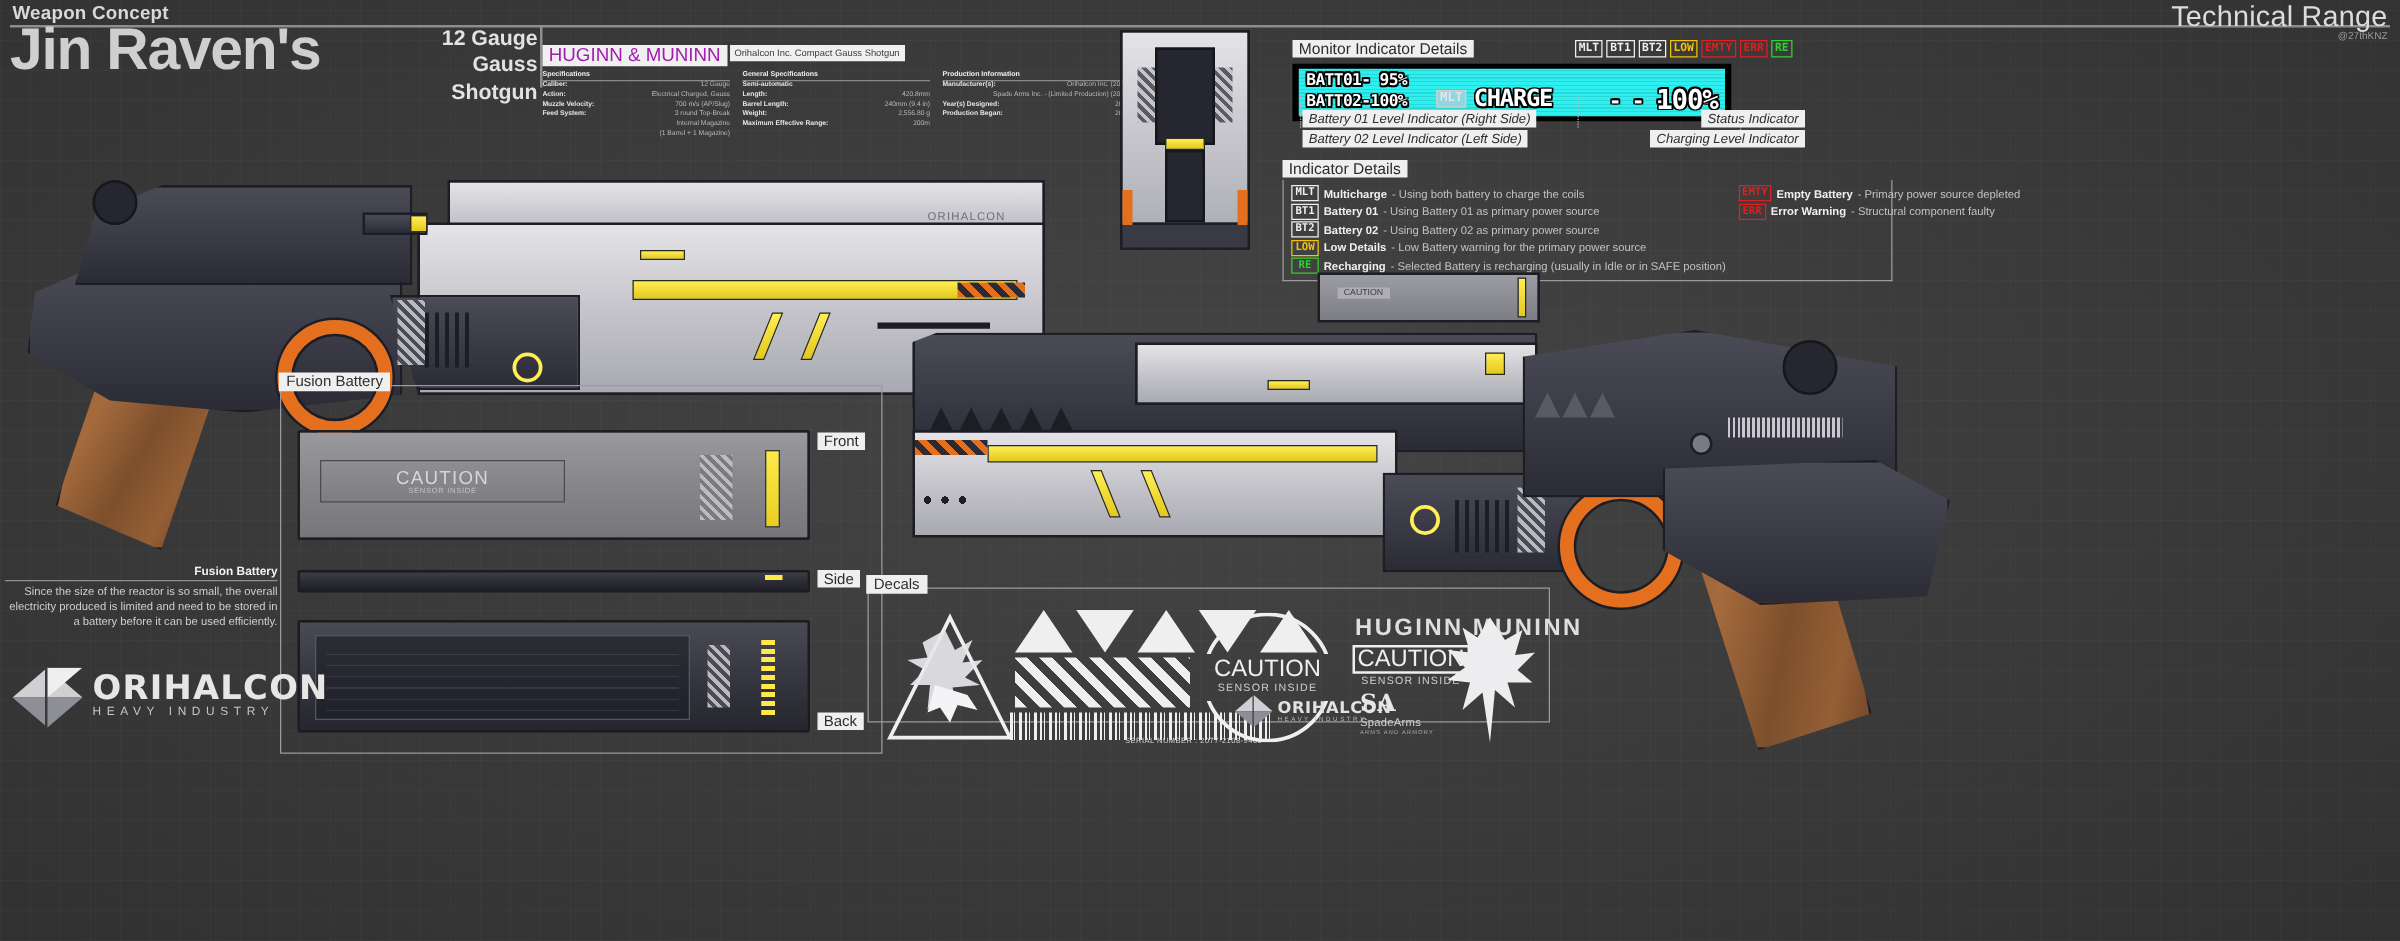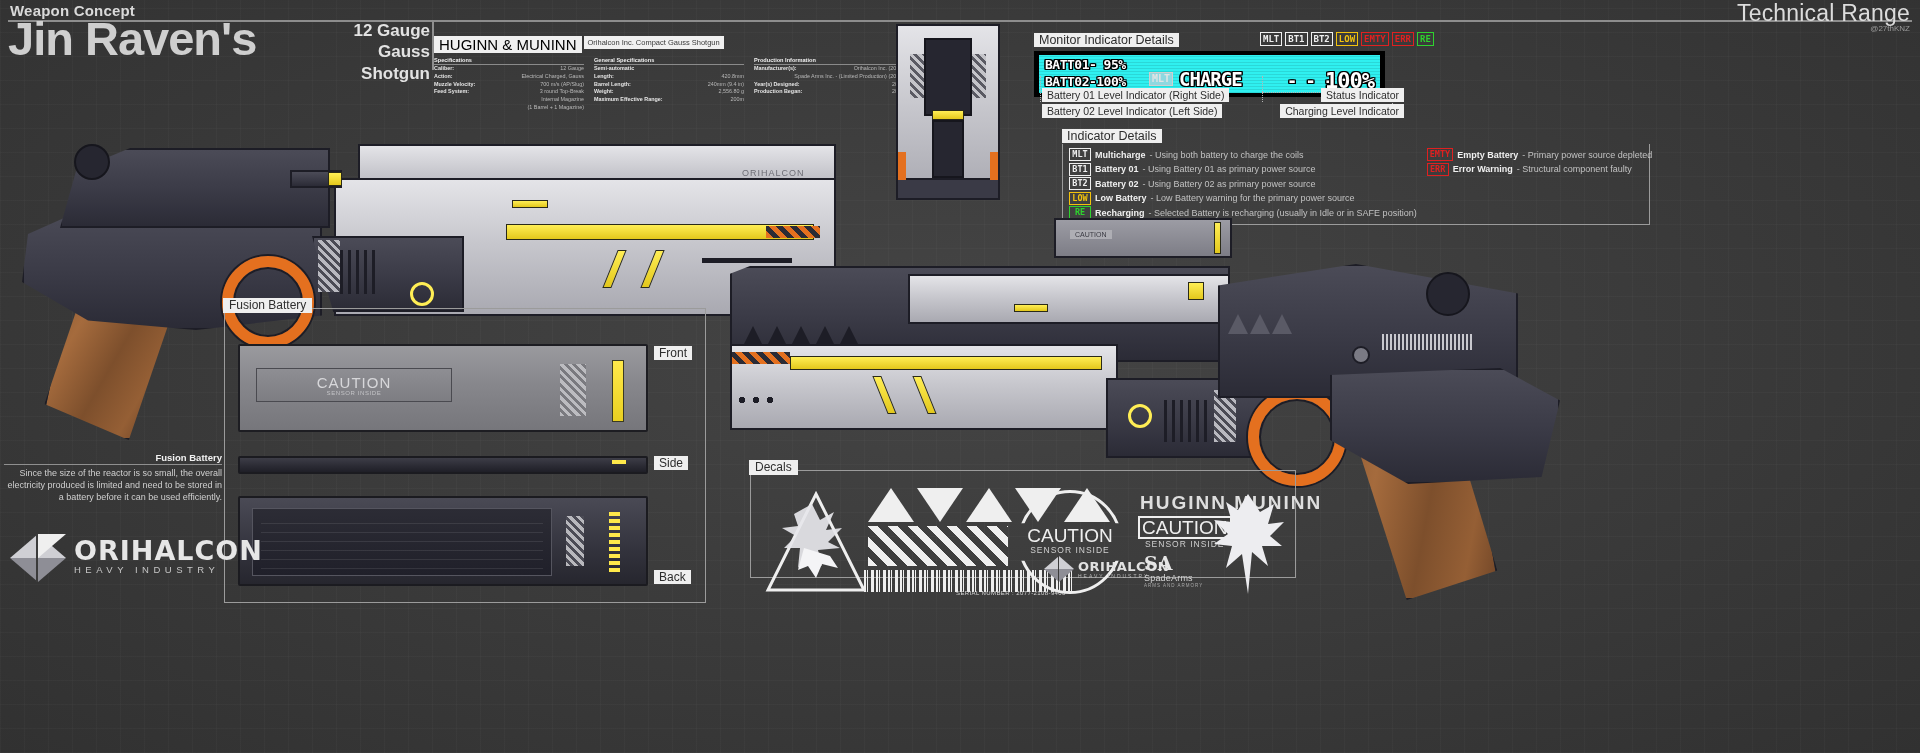--- a/index.html
+++ b/index.html
@@ -28,21 +28,21 @@
   #hdr-model {
     left:8px; top:58px; background:#e9e9e9; color:#3a3a3a;
     font-size:16px; padding:1px 6px 2px 6px; letter-spacing:.1px;
   }
   #tech-sheets { right:10px; top:0px; text-align:right; font-size:23px; color:#dcdcdc; letter-spacing:.2px; }
   #tech-credit { right:10px; top:24px; text-align:right; font-size:8px; color:#9a9a9a; }
 
   
   #specbox { left:434px; top:36px; width:470px; }
   #spec-name {
-    display:inline-block; background:#f0f0f0; color:#000000;
+    display:inline-block; background:#f0f0f0; color:#a21caf;
     font-size:15px; padding:0 5px; vertical-align:top;
   }
   #spec-co {
     display:inline-block; background:#f0f0f0; color:#3a3a3a;
     font-size:7.5px; padding:2px 4px; margin-left:2px; vertical-align:top;
   }
   .spec-cols { display:flex; gap:10px; margin-top:3px; }
   .spec-col { flex:1; }
   .spec-hd { font-size:5.6px; font-weight:bold; color:#f0f0f0; border-bottom:1px solid #8a8a8a; padding-bottom:1px; }
   .spec-row { display:flex; justify-content:space-between; font-size:5.4px; line-height:1.45; gap:4px; }
@@ -78,26 +78,26 @@
     font-family:"DejaVu Sans Mono", monospace; color:#e4e4e4;
     border:1px solid #cfcfcf; background:#8fd8e0; padding:0 2px; line-height:12px;
   }
   #charge-word { position:absolute; left:140px; top:13px; font-size:19px; letter-spacing:-1px; }
   #charge-dashes { position:absolute; left:248px; top:16px; font-size:17px; letter-spacing:-1px; }
   #charge-pct { position:absolute; right:6px; top:13px; font-size:22px; letter-spacing:-1px; }
 
   .leader { position:absolute; border-left:1px dotted #b5b5b5; }
   .leader-h { position:absolute; border-top:1px dotted #b5b5b5; }
 
-  #mon-legend { position:absolute; left:1042px; top:88px; width:362px; }
+  #mon-legend { position:absolute; left:1042px; top:88px; width:402px;font-style:italic; }
   #mon-legend .row { display:flex; gap:6px; margin-bottom:2px; }
   #mon-legend .tag { font-size:10.5px; }
 
   
-  #ind-wrap { left:1062px; top:126px; width:588px; }
+  #ind-wrap { left:1026px; top:126px; width:488px; }
   #ind-head { background:#efefef; color:#2d2d2d; font-size:12.5px; padding:0 5px; display:inline-block; }
   #ind-body {
     border:1px solid #9b9b9b; border-top:none; margin-top:0;
     padding:4px 6px 5px 6px; display:flex; gap:10px;
   }
   .ind-col { display:flex; flex-direction:column; gap:1.5px; }
   .ind-row { display:flex; align-items:center; gap:4px; font-size:9px; white-space:nowrap; }
   .ind-chip {
     font-size:8.5px; font-weight:bold; font-family:"DejaVu Sans Mono", monospace;
     padding:0 2px; line-height:11px; min-width:22px; text-align:center;
@@ -160,21 +160,21 @@
   #fb-copy p { font-size:9px; color:#cfcfcf; line-height:1.35; margin-bottom:9px; }
 
   
   #logo { left:10px; top:528px; display:flex; align-items:center; gap:8px; }
   #logo .mark { position:relative; width:56px; height:56px; }
   #logo .mark span { position:absolute; display:block; }
   #logo .txt .n { font-size:27px; font-weight:bold; color:#e6e6e6; letter-spacing:1px; line-height:1; font-family:"DejaVu Sans", sans-serif; }
   #logo .txt .s { font-size:9.5px; color:#c6c6c6; letter-spacing:4.5px; }
 
   
-  #dec-panel { left:750px; top:470px; width:546px; height:108px; }
+  #dec-panel { left:694px; top:470px; width:546px; height:108px; }
   #dec-panel .inner { position:absolute; inset:0; border:1px solid #9b9b9b; }
   .dec-tri-grid { position:absolute; left:118px; top:18px; display:flex; gap:3px; }
   .tri { width:0; height:0; border-left:23px solid transparent; border-right:23px solid transparent; border-bottom:34px solid #efefef; }
   .tri.down { border-bottom:none; border-top:34px solid #efefef; }
   .dec-stripes { position:absolute; left:118px; top:56px; width:140px; height:40px;
     background:repeating-linear-gradient(45deg,#efefef 0 7px, transparent 7px 14px); }
   .dec-barcode { position:absolute; left:114px; top:100px; width:208px; height:22px;
     background:repeating-linear-gradient(90deg,#efefef 0 2px, transparent 2px 3px, #efefef 3px 4px, transparent 4px 7px, #efefef 7px 10px, transparent 10px 12px); }
   #dec-serial { position:absolute; left:206px; top:120px; font-size:6px; color:#d6d6d6; letter-spacing:.4px; }
   .dec-caution-circ { position:absolute; left:268px; top:20px; width:104px; height:104px; }
@@ -343,21 +343,21 @@
             <span class="ind-name">Battery 01</span>
             <span class="ind-desc">- Using Battery 01 as primary power source</span>
           </div>
           <div class="ind-row">
             <span class="ind-chip" style="color: rgb(239, 239, 239); border: 1px solid rgb(239, 239, 239);">BT2</span>
             <span class="ind-name">Battery 02</span>
             <span class="ind-desc">- Using Battery 02 as primary power source</span>
           </div>
           <div class="ind-row">
             <span class="ind-chip" style="color: rgb(242, 194, 12); border: 1px solid rgb(242, 194, 12);">LOW</span>
-            <span class="ind-name">Low Battery</span>
+            <span class="ind-name">Low Details</span>
             <span class="ind-desc">- Low Battery warning for the primary power source</span>
           </div>
           <div class="ind-row">
             <span class="ind-chip" style="color: rgb(47, 210, 47); border: 1px solid rgb(47, 210, 47);">RE</span>
             <span class="ind-name">Recharging</span>
             <span class="ind-desc">- Selected Battery is recharging (usually in Idle or in SAFE position)</span>
           </div>
         </div>
       <div class="ind-col" id="ind-right">
           <div class="ind-row">

